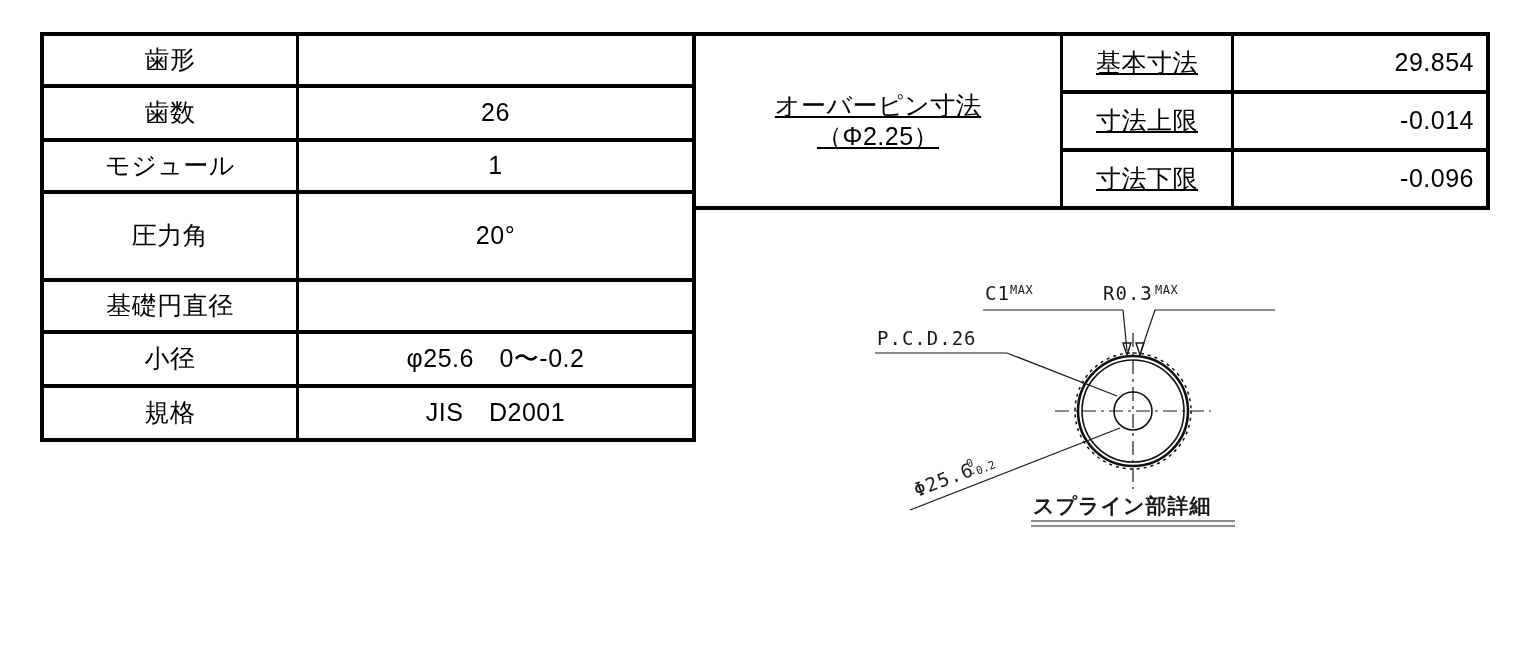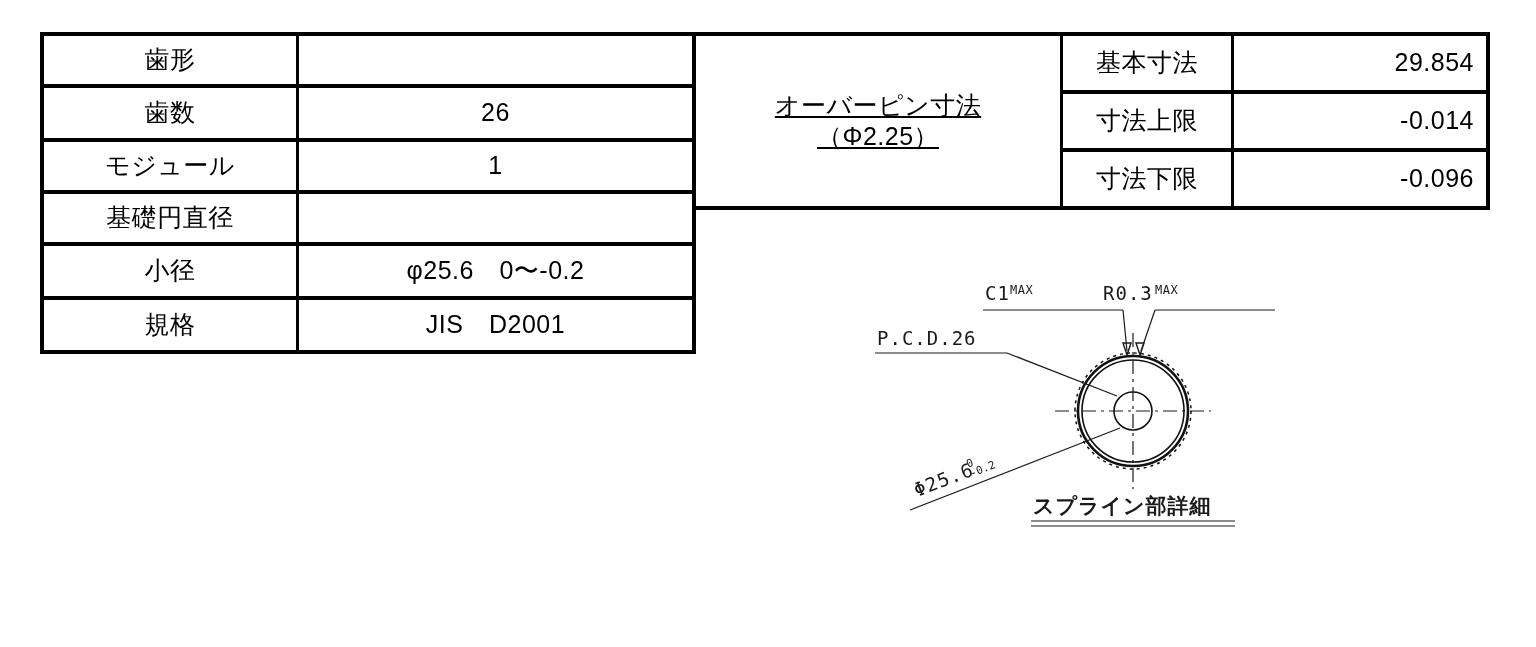--- a/index.html
+++ b/index.html
@@ -70,20 +70,21 @@
     border-right-width: 3px;
     padding: 0 8px;
     text-decoration: underline;
   }
   #right-table td.opd-label {
     width: 160px;
     text-align: center;
     border-left-width: 3px;
     border-right-width: 3px;
     padding: 0 4px;
+    text-decoration: underline;
   }
   #right-table td.opd-value {
     text-align: right;
     border-left-width: 3px;
     padding: 0 12px 0 4px;
   }
   .opd-title-line { display: block; }
   .nowrap { white-space: nowrap; }
 
   
@@ -136,20 +137,24 @@
       <td class="value"></td>
     </tr>
     <tr style="height:54px">
       <td class="label">歯数</td>
       <td class="value">26</td>
     </tr>
     <tr style="height:52px">
       <td class="label">モジュール</td>
       <td class="value">1</td>
     </tr>
+    <tr style="height:88px">
+      <td class="label">圧力角</td>
+      <td class="value">20°</td>
+    </tr>
     <tr style="height:52px">
       <td class="label">基礎円直径</td>
       <td class="value"></td>
     </tr>
     <tr style="height:54px">
       <td class="label">小径</td>
       <td class="value nowrap">φ25.6　0〜-0.2</td>
     </tr>
     <tr style="height:54px">
       <td class="label">規格</td>

